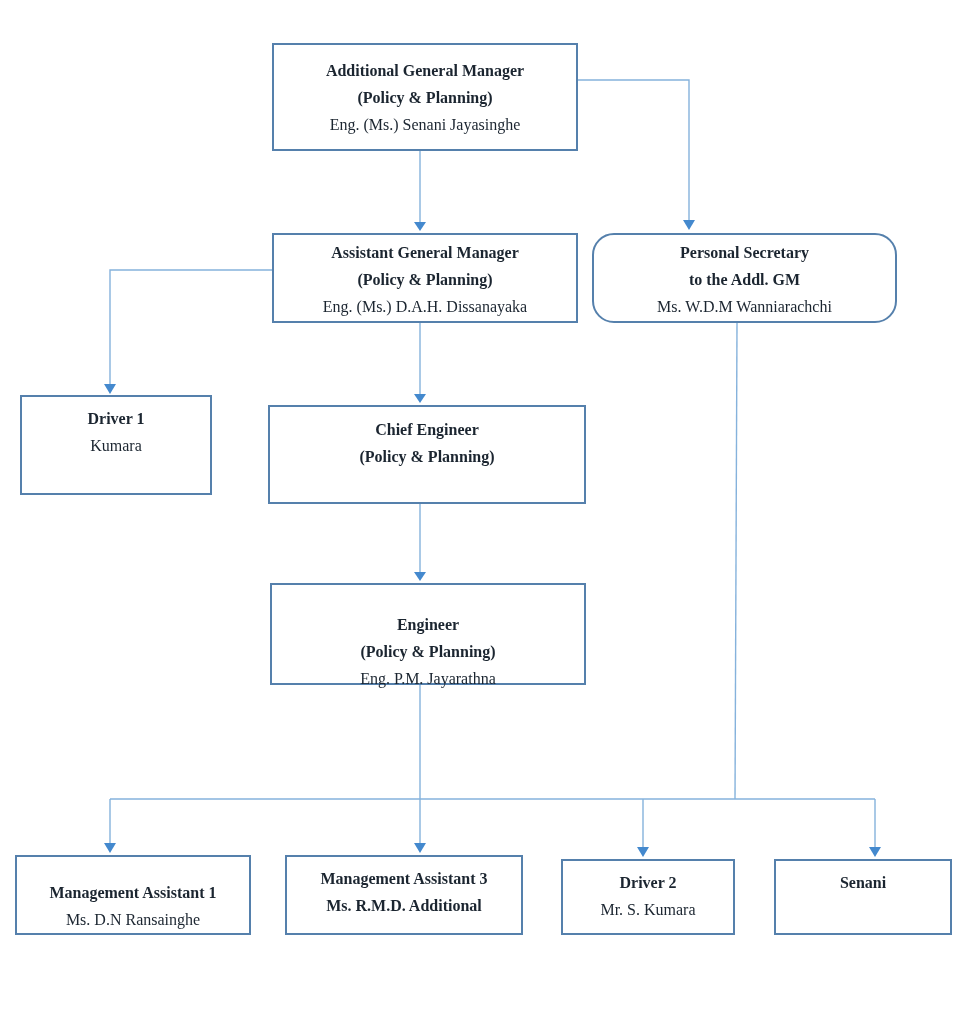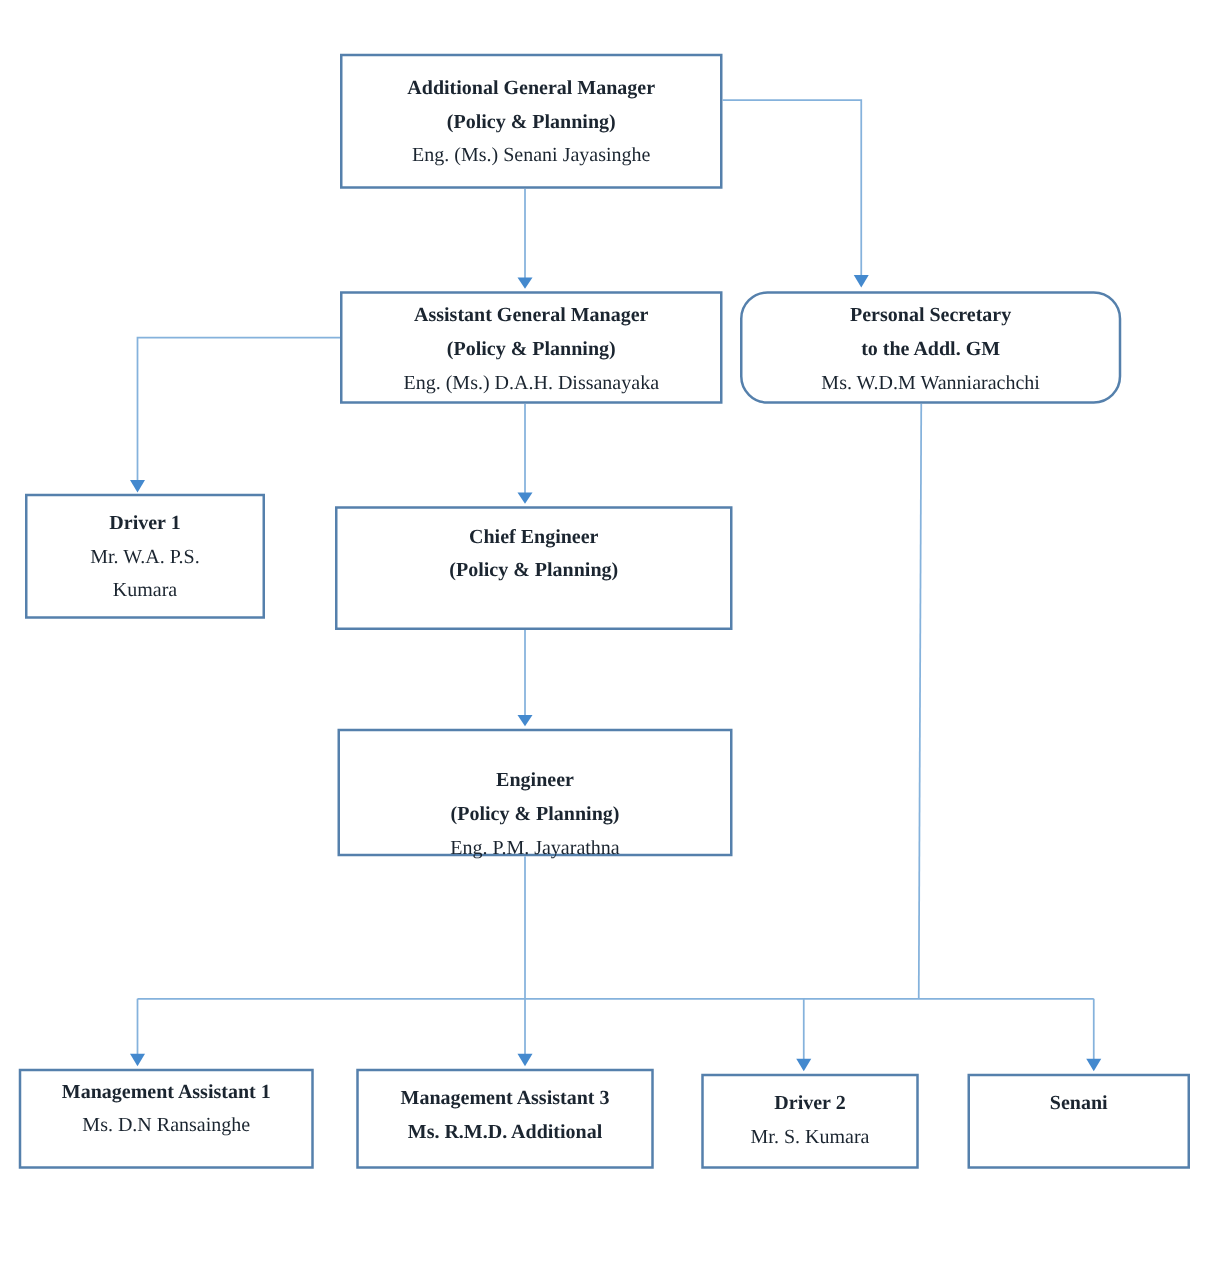--- a/index.html
+++ b/index.html
@@ -90,36 +90,35 @@
   </div>
 
   <div class="node" style="left:592px;top:233px;width:305px;height:90px;padding-top:4px;border-radius:22px;">
     <div class="t">Personal Secretary</div>
     <div class="t">to the Addl. GM</div>
     <div class="n">Ms. W.D.M Wanniarachchi</div>
   </div>
 
   <div class="node" style="left:20px;top:395px;width:192px;height:100px;padding-top:8px;">
     <div class="t">Driver 1</div>
-    <div class="n">Mr. W.A. P.S.</div>
     <div class="n">Kumara</div>
   </div>
 
   <div class="node" style="left:268px;top:405px;width:318px;height:99px;">
     <div class="t">Chief Engineer</div>
     <div class="t">(Policy &amp; Planning)</div>
   </div>
 
   <div class="node" style="left:270px;top:583px;width:316px;height:102px;padding-top:26px;">
     <div class="t">Engineer</div>
     <div class="t">(Policy &amp; Planning)</div>
     <div class="n">Eng. P.M. Jayarathna</div>
   </div>
 
-  <div class="node" style="left:15px;top:855px;width:236px;height:80px;padding-top:3px;">
+  <div class="node" style="left:15px;top:855px;width:236px;height:80px;padding-top:22px;">
     <div class="t">Management Assistant 1</div>
     <div class="n">Ms. D.N Ransainghe</div>
   </div>
 
   <div class="node" style="left:285px;top:855px;width:238px;height:80px;padding-top:8px;">
     <div class="t">Management Assistant 3</div>
     <div class="t">Ms. R.M.D. Additional</div>
   </div>
 
   <div class="node" style="left:561px;top:859px;width:174px;height:76px;padding-top:8px;">

